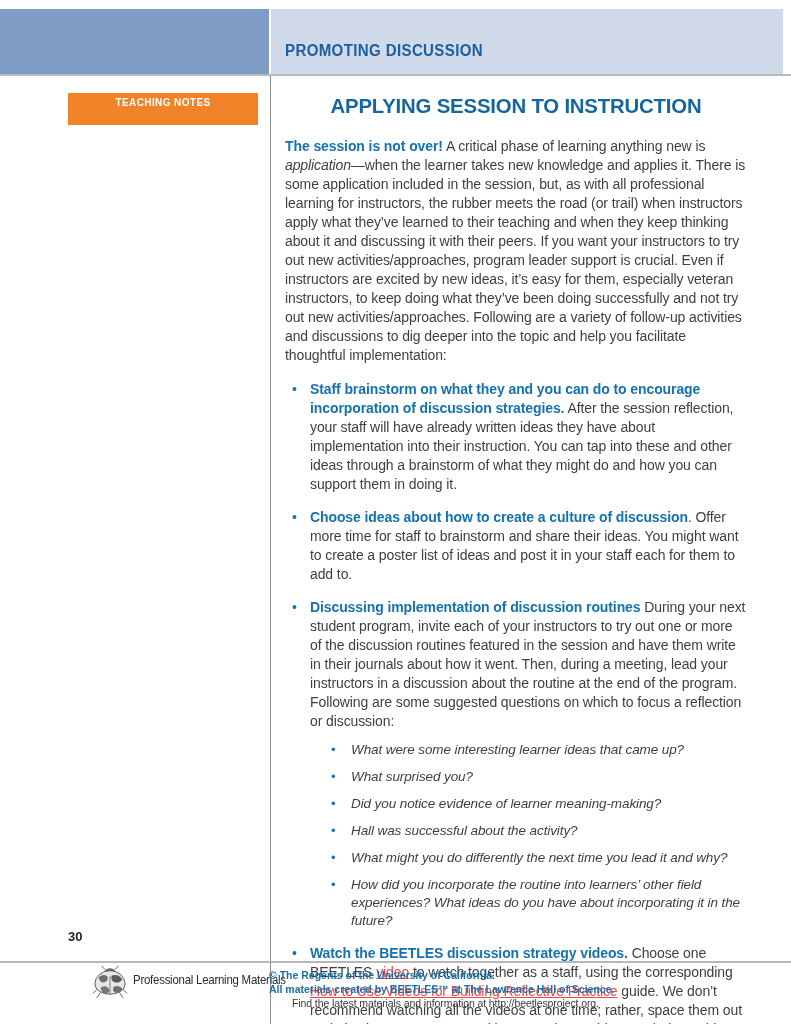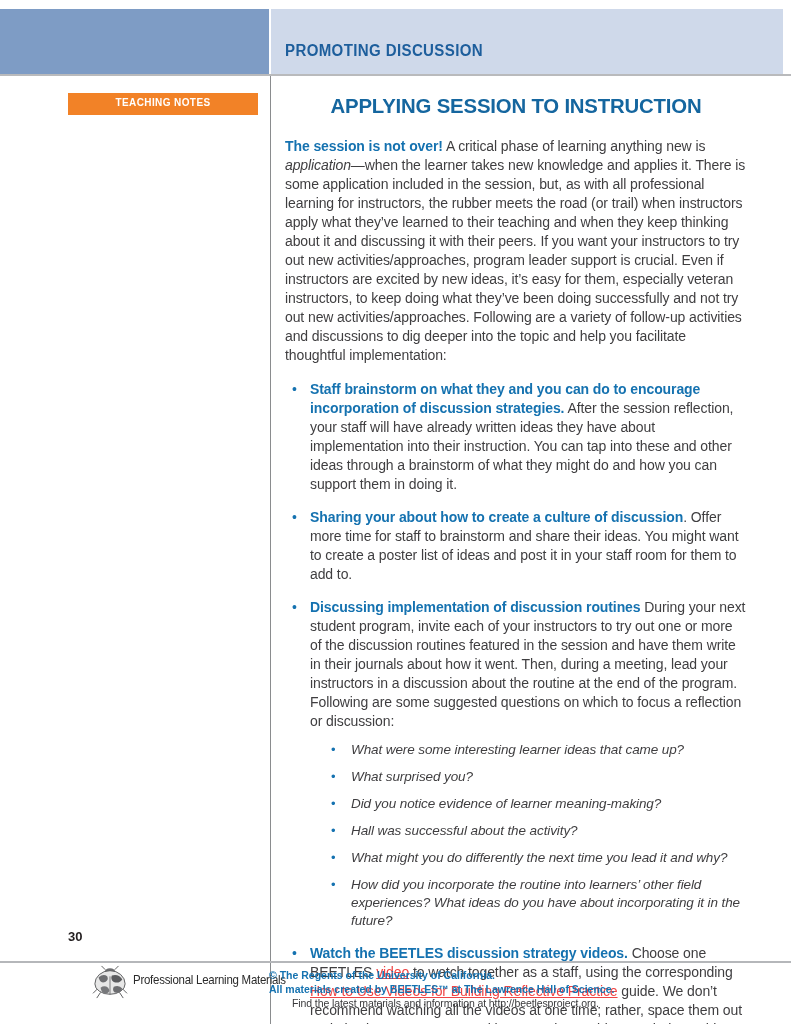--- a/index.html
+++ b/index.html
@@ -16,21 +16,21 @@
   .kicker {
     position:absolute; left:285px; top:33px; color:#1d5e9c;
     font-size:16px; font-weight:bold; letter-spacing:.4px;
     transform:scaleX(.94); transform-origin:left;
   }
   .hdr-rule { position:absolute; left:0; top:65px; width:791px; height:2px; background:#b9babc; }
   .vrule   { position:absolute; left:270px; top:67px; width:1px; height:957px; background:#8a8c8e; }
 
   
   .badge {
-    position:absolute; left:68px; top:84px; width:190px; height:22px;
+    position:absolute; left:68px; top:84px; width:190px; height:32px;
     background:#f28227; color:#ffffff; font-size:10px; font-weight:bold;
     letter-spacing:.4px; text-align:center; line-height:20px;
   }
 
   
   main { position:absolute; left:285px; top:84px; width:462px; color:#3f3e40; }
   h1 {
     color:#15669f; font-size:21px; font-weight:bold; text-align:center;
     letter-spacing:-0.2px; line-height:26px; margin:0 0 18px 0;
     transform:scaleX(.97); transform-origin:center;
@@ -84,21 +84,21 @@
 
     <div class="bullets">
 
       <div class="b1 body-text">
         <span class="dot">•</span>
         <div class="btxt"><span class="blue-lead">Staff brainstorm on what they and you can do to encourage incorporation of discussion strategies.</span><span> After the session reflection, your staff will have already written ideas they have about implementation into their instruction. You can tap into these and other ideas through a brainstorm of what they might do and how you can support them in doing it.</span></div>
       </div>
 
       <div class="b1 body-text">
         <span class="dot">•</span>
-        <div class="btxt"><span class="blue-lead">Sharing your about how to create a culture of discussion</span><span>. Offer more time for staff to brainstorm and share their ideas. You might want to create a poster list of ideas and post it in your staff room for them to add to.</span></div>
+        <div class="btxt"><span class="blue-lead">Choose ideas about how to create a culture of discussion</span><span>. Offer more time for staff to brainstorm and share their ideas. You might want to create a poster list of ideas and post it in your staff each for them to add to.</span></div>
       </div>
 
       <div class="b1 body-text">
         <span class="dot">•</span>
         <div class="btxt"><span class="blue-lead">Discussing implementation of discussion routines</span><span> During your next student program, invite each of your instructors to try out one or more of the discussion routines featured in the session and have them write in their journals about how it went. Then, during a meeting, lead your instructors in a discussion about the routine at the end of the program. Following are some suggested questions on which to focus a reflection or discussion:</span>
           <div class="subq">
             <div class="q">
                 <span class="dot">•</span>
                 <em>What were some interesting learner ideas that came up?</em>
               </div>

